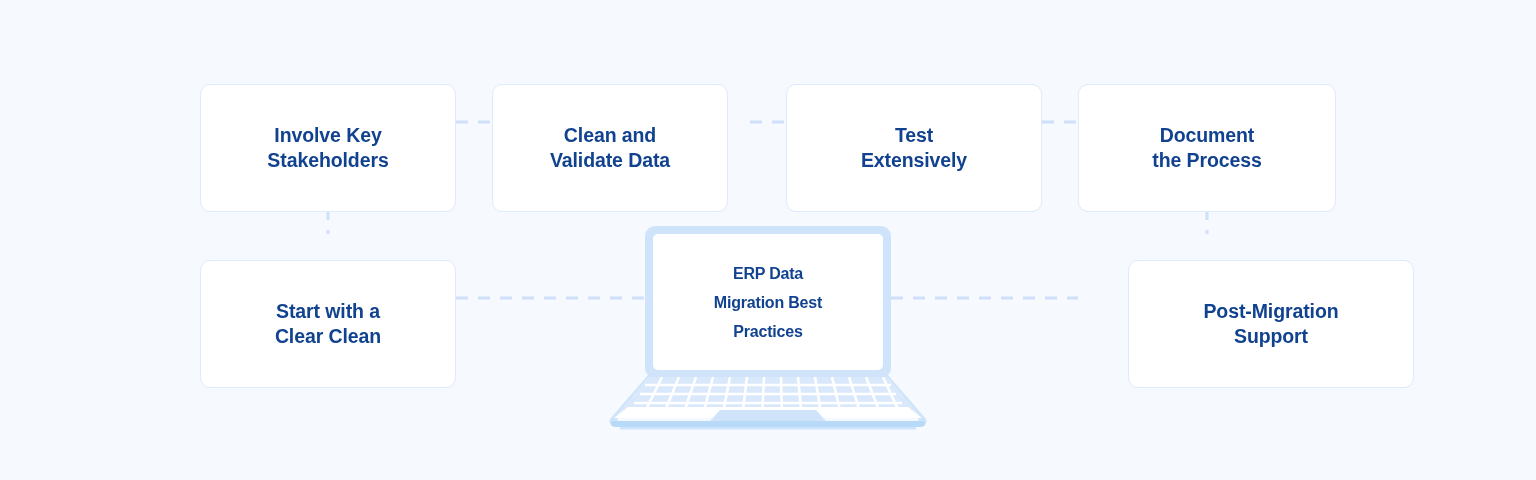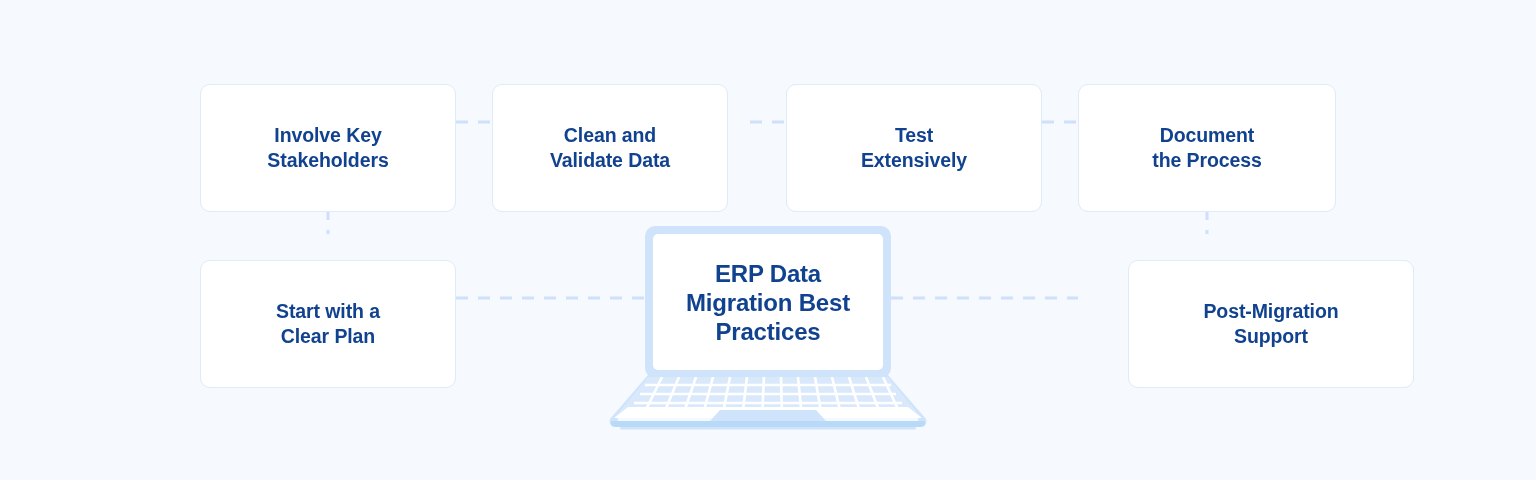--- a/index.html
+++ b/index.html
@@ -95,21 +95,21 @@
     border-radius: 5px;
     display: flex;
     align-items: center;
     justify-content: center;
     text-align: center;
   }
 
   #laptop-screen-label {
     color: #11428f;
     font-weight: 700;
-    font-size: 24px;
+    font-size: 16px;
     line-height: 29px;
     letter-spacing: -0.2px;
     white-space: pre-line;
   }
 
   #laptop-base-svg {
     position: absolute;
     left: 0;
     top: 148px;
     width: 328px;
@@ -152,21 +152,21 @@
 Extensively</span>
   </div>
 
   <div class="card card-top" id="card-document-the-process">
     <span class="card-label">Document
 the Process</span>
   </div>
 
   <div class="card card-bottom" id="card-start-with-a-clear-plan">
     <span class="card-label">Start with a
-Clear Plan</span>
+Clear Clean</span>
   </div>
 
   <div class="card card-bottom" id="card-post-migration-support">
     <span class="card-label">Post-Migration
 Support</span>
   </div>
 
   <div id="laptop">
 
     <div id="laptop-screen-bezel">

